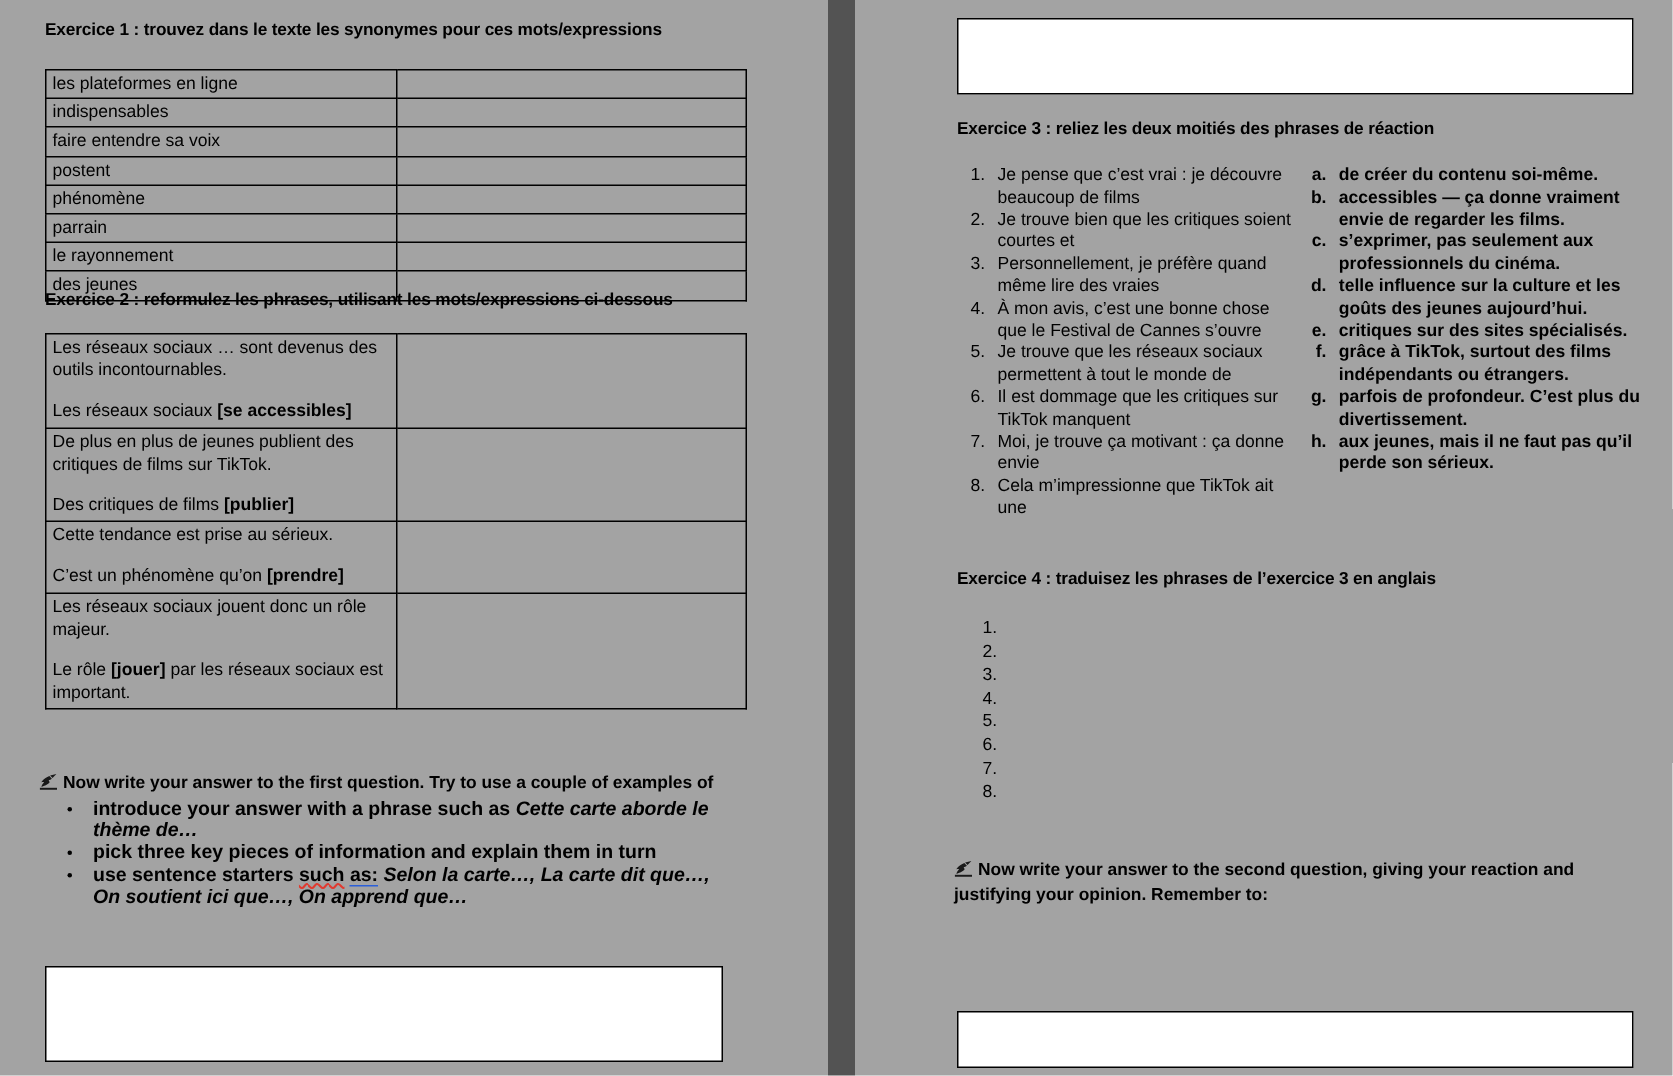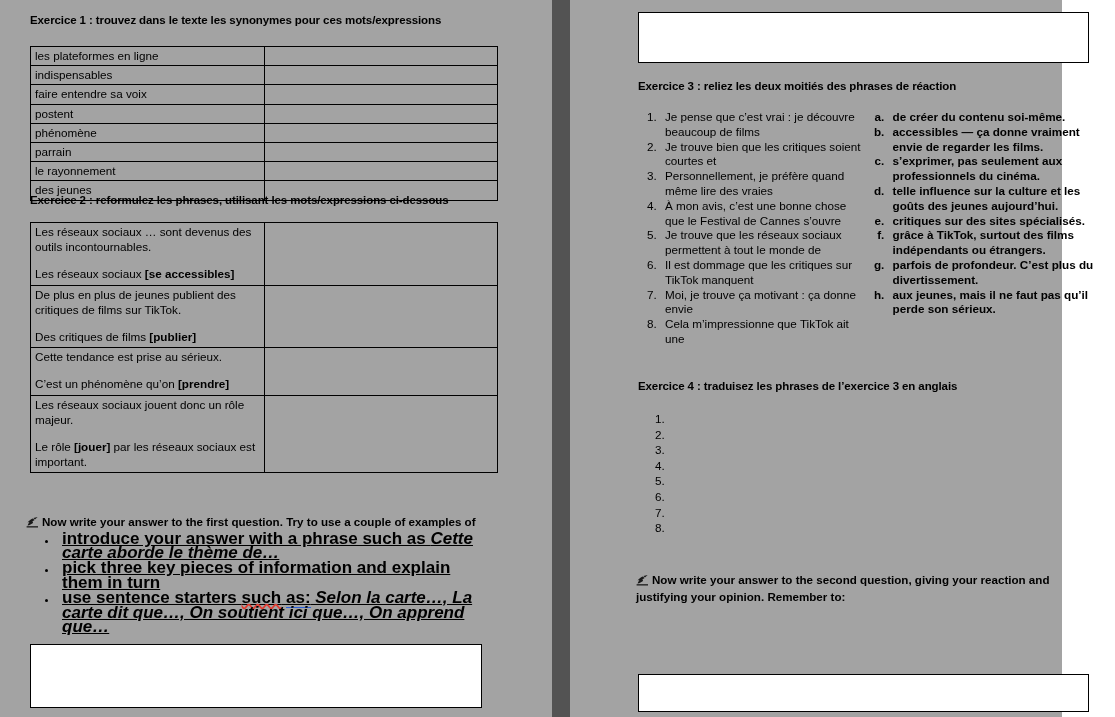--- a/index.html
+++ b/index.html
@@ -18,21 +18,21 @@
   }
 
   
   .page {
     position: absolute;
     top: 0;
     background: #a3a3a3;
     height: 717px;
   }
   #page-left  { left: 0;   width: 552px; }
-  #page-right { left: 570px; width: 492px; }
+  #page-right { left: 570px; width: 545px; }
 
   .divider {
     position: absolute;
     top: 0;
     left: 552px;
     width: 18px;
     height: 717px;
     background: #535353;
   }
 
@@ -84,25 +84,24 @@
     display: inline-block;
     vertical-align: -2px;
     margin-right: 3px;
   }
   ul.remember-list {
     margin: 0;
     padding-left: 32px;
     list-style: disc;
   }
   ul.remember-list li {
-    font-size: 17px;
+    font-size: 13px;
     font-weight: bold;
     line-height: 14.8px;
     padding-left: 4px;
-    text-decoration: underline;
   }
   ul.remember-list li::marker { font-size: 11px; }
   .it { font-style: italic; }
 
   
   .sp-red {
     text-decoration: underline wavy #e03a2f;
     text-decoration-skip-ink: none;
     text-underline-offset: 1px;
   }

